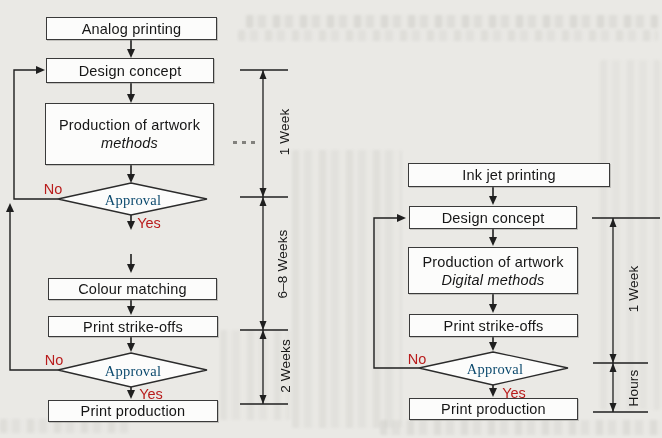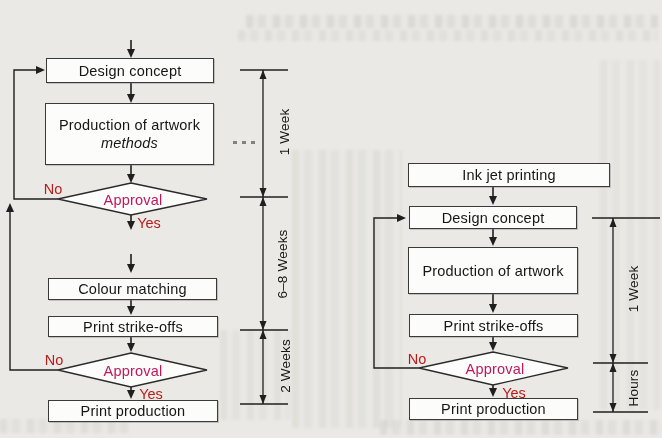--- a/index.html
+++ b/index.html
@@ -15,21 +15,21 @@
     filter:blur(1.6px);border-radius:2px;}
 
   
   .box{position:absolute;box-sizing:border-box;background:#fcfcfb;
        border:1.6px solid #3a3a3a;display:flex;flex-direction:column;
        align-items:center;justify-content:center;
        color:#161616;font-size:14.5px;letter-spacing:.2px;line-height:18px;
        box-shadow:1px 1px 0 rgba(120,120,115,.35);}
   .box .it{font-style:italic;}
   .diamond-label{position:absolute;transform:translate(-50%,-50%);
-       color:#be185d;font-size:14.5px;letter-spacing:.2px;white-space:nowrap;}
+       color:#0c4a6e;font-size:14.5px;letter-spacing:.2px;white-space:nowrap;font-family:Liberation Serif, serif;}
   .branch{position:absolute;transform:translate(-50%,-50%);
        color:#b91c1c;font-size:14.5px;white-space:nowrap;}
   .vlabel{position:absolute;transform:translate(-50%,-50%) rotate(-90deg);
        color:#161616;font-size:13.5px;letter-spacing:.2px;white-space:nowrap;}
   svg.overlay{position:absolute;left:0;top:0;}
   .dashmark{position:absolute;height:3px;
     background:repeating-linear-gradient(90deg,rgba(60,60,55,.6) 0 4px,transparent 4px 9px);
     filter:blur(.4px);}
 </style>
 </head>
@@ -122,20 +122,23 @@
       <line x1="613" y1="363" x2="613" y2="412"></line>
     </g>
     <g fill="#1f1f1f" stroke="none">
       <path d="M613,218 l-3.5,9 h7 z"></path>
         <path d="M613,363 l-3.5,-9 h7 z"></path>
       <path d="M613,363 l-3.5,9 h7 z"></path>
         <path d="M613,412 l-3.5,-9 h7 z"></path>
     </g>
   </svg>
 
+  <div class="box" style="left:46px;top:17px;width:171px;height:23px">
+    <span>Analog printing</span>
+  </div>
 
   <div class="box" style="left:46px;top:58px;width:168px;height:25px">
     <span>Design concept</span>
   </div>
 
   <div class="box" style="left:45px;top:103px;width:169px;height:62px">
     <span>Production of artwork</span>
     <span class="it">methods</span>
   </div>
 
@@ -168,20 +171,21 @@
   <div class="box" style="left:408px;top:163px;width:202px;height:24px">
     <span>Ink jet printing</span>
   </div>
 
   <div class="box" style="left:409px;top:206px;width:168px;height:23px">
     <span>Design concept</span>
   </div>
 
   <div class="box" style="left:408px;top:247px;width:170px;height:47px">
     <span>Production of artwork</span>
+    <span class="it">Digital methods</span>
   </div>
 
   <div class="box" style="left:409px;top:314px;width:169px;height:23px">
     <span>Print strike-offs</span>
   </div>
 
   <div class="diamond-label" style="left:495px;top:369px">Approval</div>
 
   <div class="box" style="left:409px;top:398px;width:169px;height:22px">
     <span>Print production</span>

